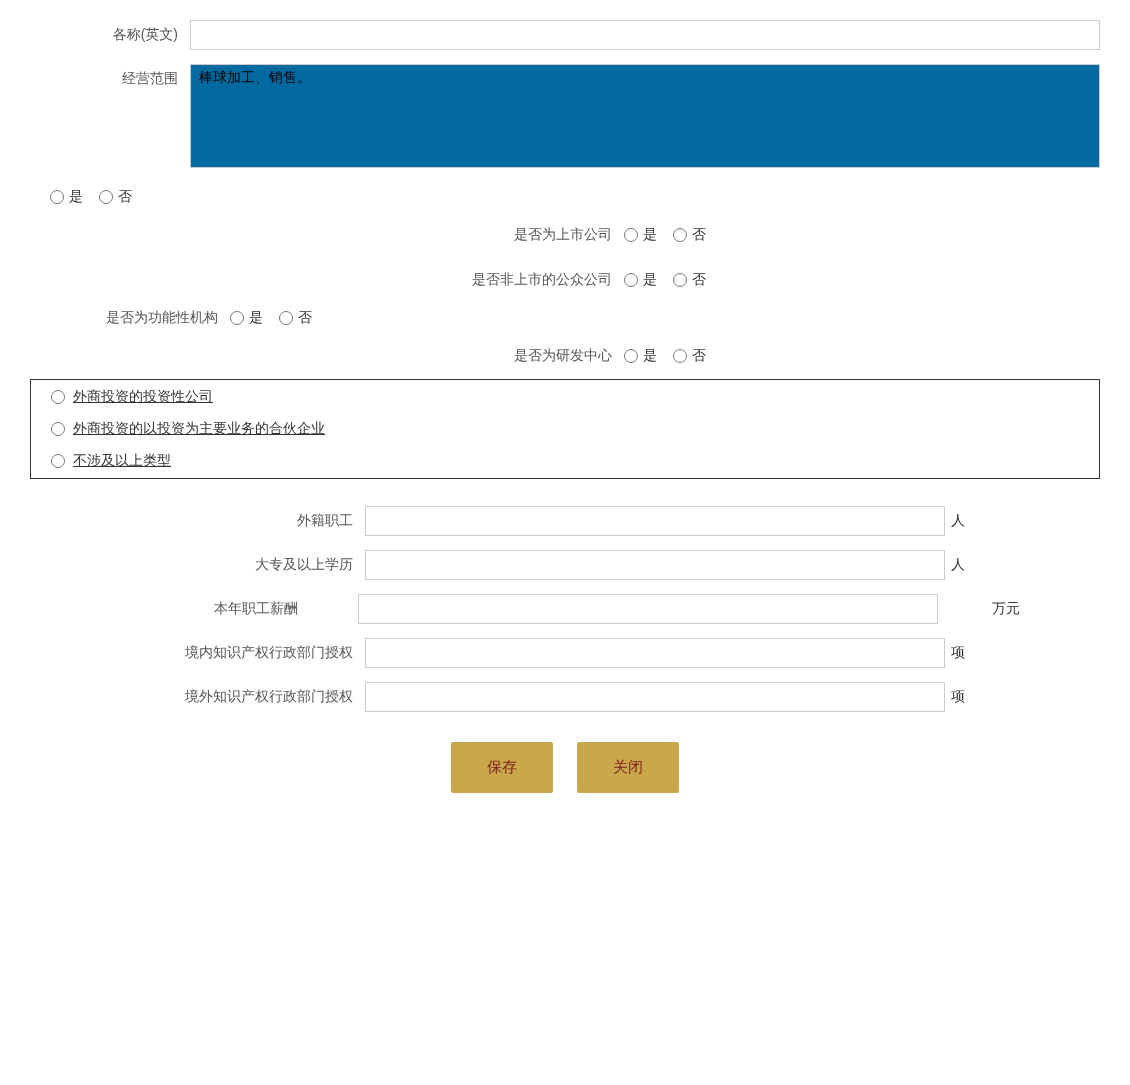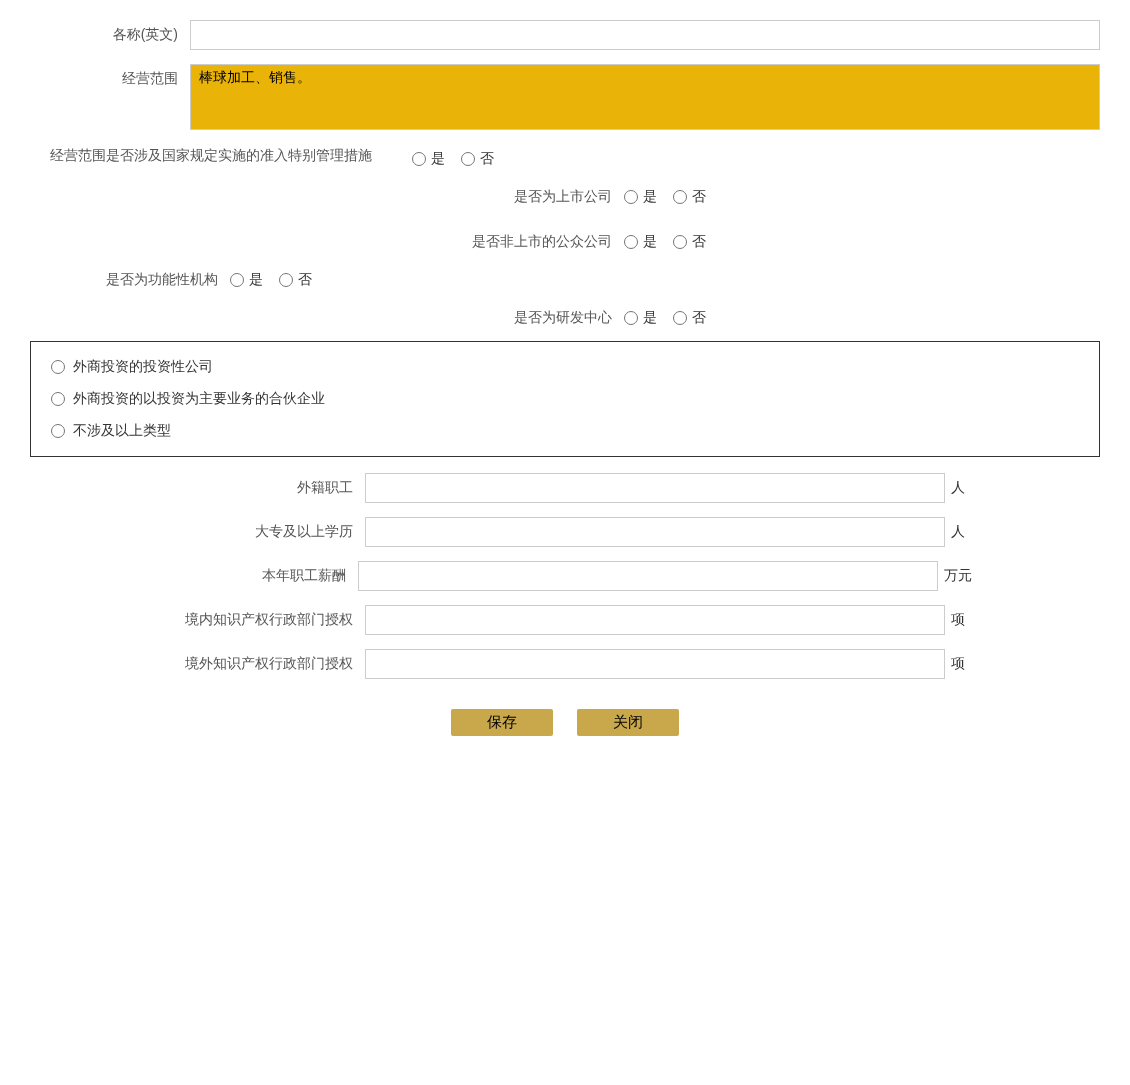--- a/index.html
+++ b/index.html
@@ -27,23 +27,23 @@
     .form-control {
       flex: 1;
       border: 1px solid #ccc;
       height: 30px;
       padding: 4px 8px;
       font-size: 14px;
       outline: none;
       background: #fff;
     }
     textarea.form-control {
-      height: 66px;
+      height: 104px;
       resize: none;
-      background: #eab308;
+      background: #0369a1;
       overflow-y: scroll;
     }
     .form-unit {
       padding-left: 6px;
       padding-top: 6px;
       color: #333;
       font-size: 14px;
       flex-shrink: 0;
     }
     .radio-group {
@@ -74,22 +74,23 @@
       margin-bottom: 14px;
       padding-left: 20px;
     }
     .full-row-label {
       color: #555;
       font-size: 14px;
       margin-right: 40px;
     }
     .bordered-box {
       border: 1.5px solid #333;
-      padding: 16px 20px;
-      margin-bottom: 16px;
+      padding: 8px 20px;
+      margin-bottom: 27px;
+      text-decoration: underline;
     }
     .bordered-box .radio-option {
       display: flex;
       align-items: center;
       gap: 8px;
       margin-bottom: 14px;
       font-size: 14px;
       cursor: pointer;
     }
     .bordered-box .radio-option:last-child {
@@ -101,45 +102,44 @@
       cursor: pointer;
       accent-color: #999;
     }
     .btn-row {
       display: flex;
       justify-content: center;
       gap: 24px;
       margin-top: 30px;
     }
     .btn {
-      padding: 4px 36px;
+      padding: 16px 36px;
       font-size: 15px;
       border: none;
       cursor: pointer;
       border-radius: 2px;
-      color: #000000;
+      color: #7f1d1d;
       background: #c8a84b;
       font-family: "Microsoft YaHei", SimSun, sans-serif;
     }
   </style>
 </head>
 <body>
 
 <div class="form-row">
   <div class="form-label">各称(英文)</div>
   <input type="text" class="form-control" value="" style="">
 </div>
 
 <div class="form-row">
   <div class="form-label">经营范围</div>
   <textarea class="form-control" style="">棒球加工、销售。</textarea>
 </div>
 
 <div class="full-row">
-  <span class="full-row-label">经营范围是否涉及国家规定实施的准入特别管理措施</span>
   <div class="radio-group">
     <div class="radio-item">
       <input type="radio" name="special_management" id="sm_yes" style="">
       <label for="sm_yes">是</label>
     </div>
     <div class="radio-item">
       <input type="radio" name="special_management" id="sm_no" style="">
       <label for="sm_no">否</label>
     </div>
   </div>
@@ -221,21 +221,21 @@
   <input type="text" class="form-control" value="" style="max-width: 580px;">
   <span class="form-unit">人</span>
 </div>
 
 <div class="form-row" style="justify-content: center; padding-left: 0;">
   <div class="form-label" style="min-width: 200px;">大专及以上学历</div>
   <input type="text" class="form-control" value="" style="max-width: 580px;">
   <span class="form-unit">人</span>
 </div>
 
-<div class="form-row" style="justify-content: center; padding-left: 0;">
+<div class="form-row" style="justify-content: center; padding-left: 0; gap: 48px;">
   <div class="form-label" style="min-width: 200px;">本年职工薪酬</div>
   <input type="text" class="form-control" value="" style="max-width: 580px;">
   <span class="form-unit">万元</span>
 </div>
 
 <div class="form-row" style="justify-content: center; padding-left: 0;">
   <div class="form-label" style="min-width: 200px;">境内知识产权行政部门授权</div>
   <input type="text" class="form-control" value="" style="max-width: 580px;">
   <span class="form-unit">项</span>
 </div>

